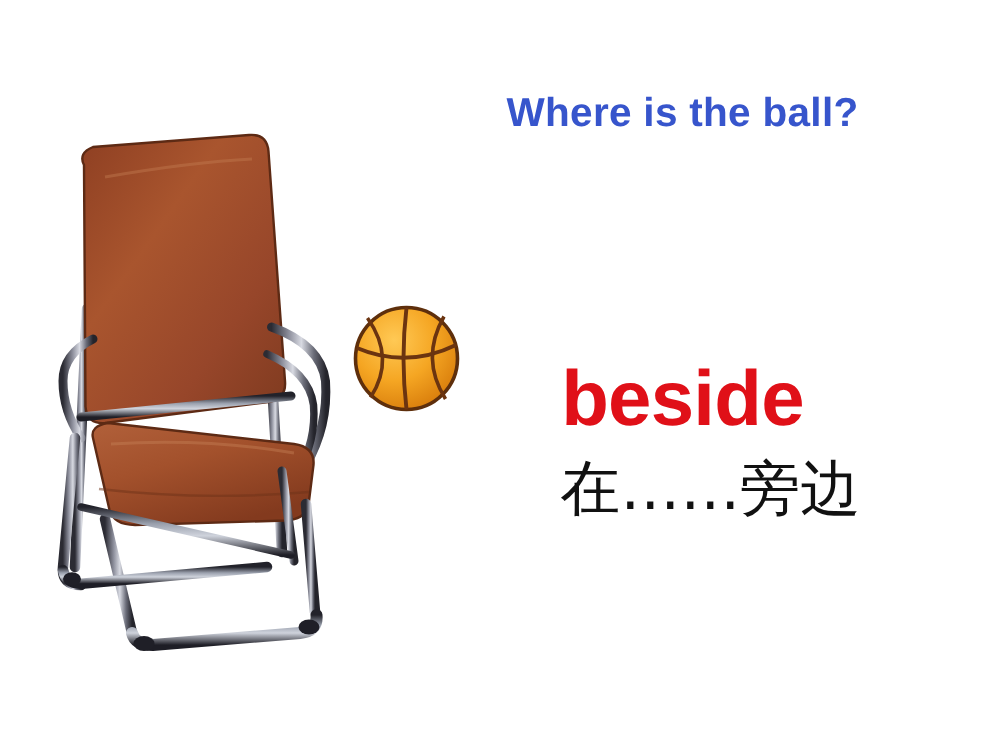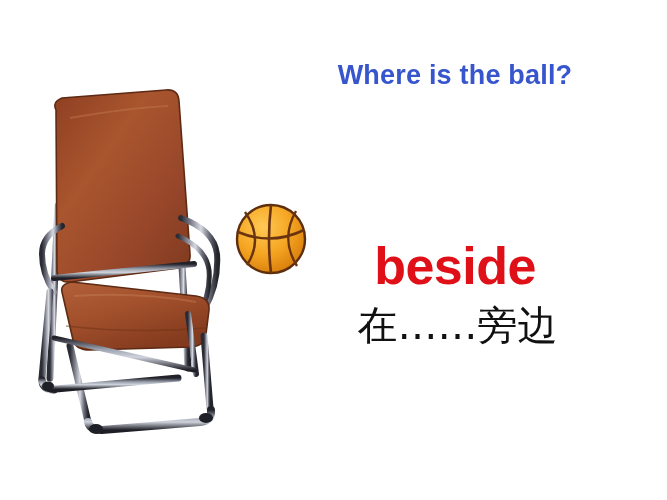--- a/index.html
+++ b/index.html
@@ -52,21 +52,21 @@
     width: 230px;
     text-align: center;
     font-size: 52px;
     font-weight: bold;
     color: #e01018;
     letter-spacing: -0.5px;
     white-space: nowrap;
   }
   .word-cn {
     position: absolute;
-    left: 340px;
+    left: 356px;
     top: 298px;
     width: 235px;
     text-align: center;
     font-size: 40px;
     color: #111111;
     white-space: nowrap;
     font-family: "DejaVu Sans", sans-serif;
   }
 
   

